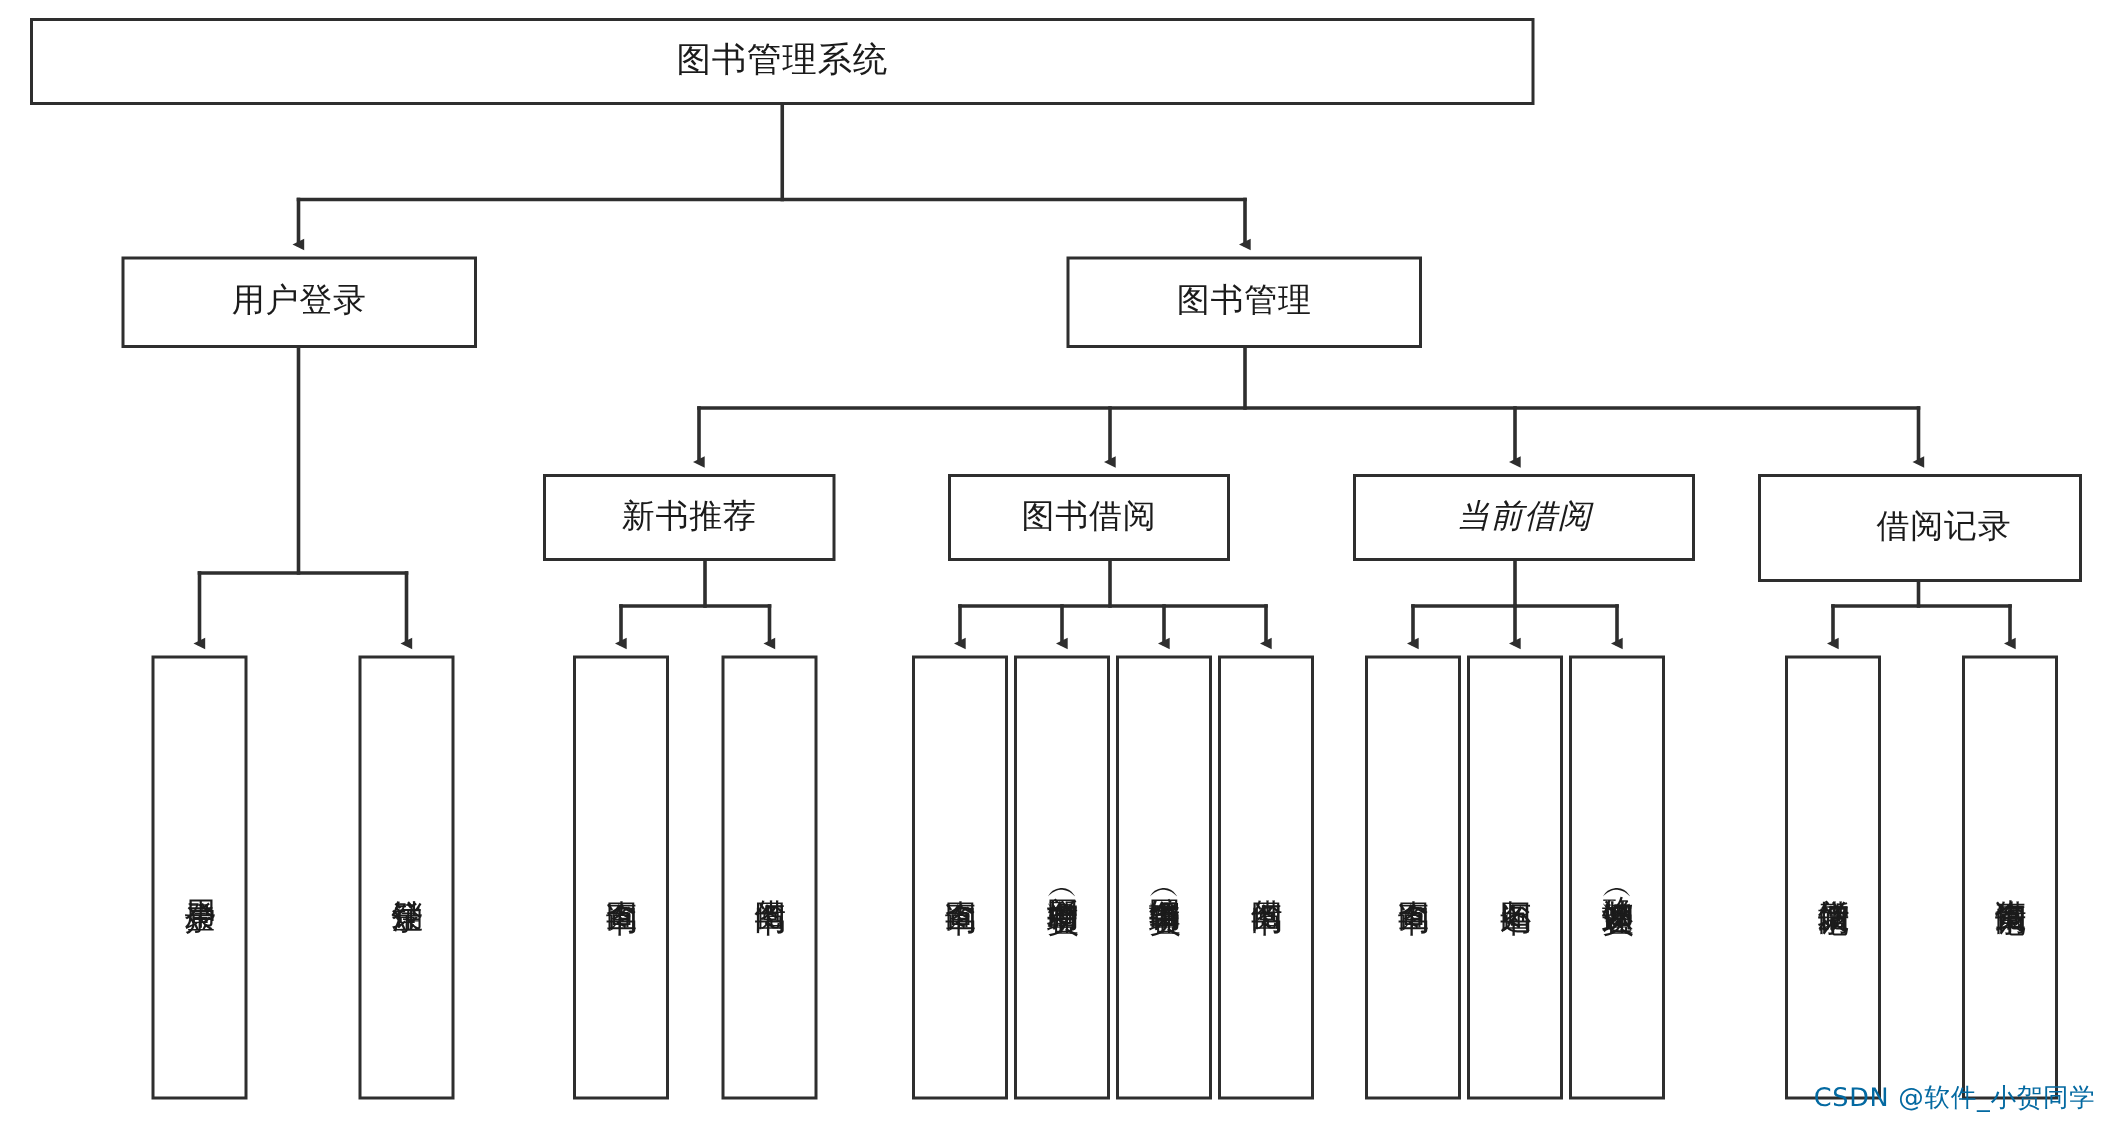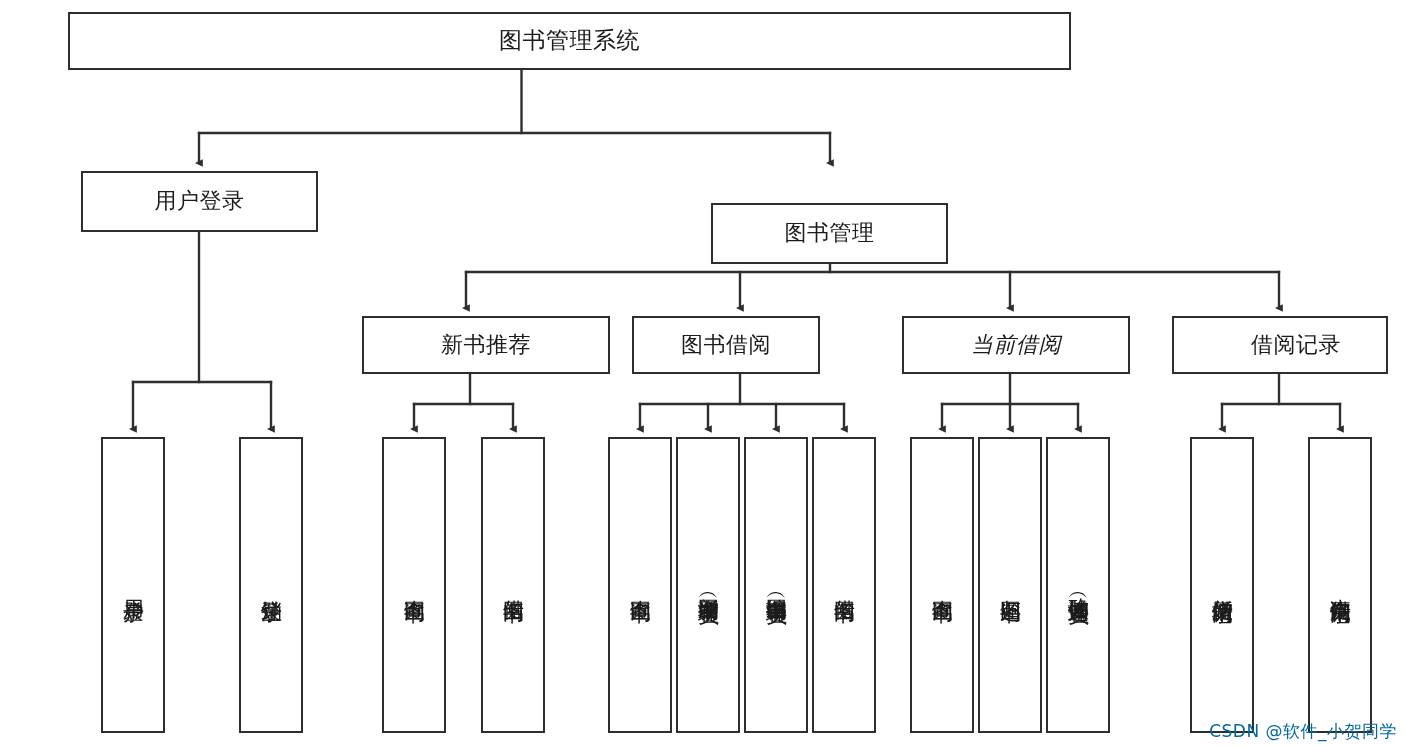--- a/index.html
+++ b/index.html
@@ -37,21 +37,20 @@
     justify-content: center;
     color: #1b1b1b;
   }
   .node.horiz {
     font-size: 22px;
     line-height: 1.2;
     letter-spacing: 0.5px;
   }
   .node.root {
     font-size: 23px;
-    margin-left: 48px;
   }
   .node.vert {
     writing-mode: vertical-rl;
     text-orientation: upright;
     font-size: 21px;
     line-height: 1.28;
     letter-spacing: 1px;
     align-items: center;
     justify-content: center;
     padding: 4px 0;
@@ -131,34 +130,34 @@
     </g>
   </svg>
 
   <div class="node horiz root" style="left:20px; top:12px; width:1003px; height:58px;">
     <span class="lbl">图书管理系统</span>
   </div>
 
   <div class="node horiz" style="left:81px; top:171px; width:237px; height:61px;">
     <span class="lbl">用户登录</span>
   </div>
-  <div class="node horiz" style="left:711px; top:171px; width:237px; height:61px;margin-top:32px;">
+  <div class="node horiz" style="left:711px; top:171px; width:237px; height:61px;">
     <span class="lbl">图书管理</span>
   </div>
 
-  <div class="node horiz" style="left:362px; top:316px; width:248px; height:58px;">
+  <div class="node horiz" style="left:362px; top:316px; width:195px; height:58px;">
     <span class="lbl">新书推荐</span>
   </div>
   <div class="node horiz" style="left:632px; top:316px; width:188px; height:58px;">
     <span class="lbl">图书借阅</span>
   </div>
   <div class="node horiz" style="left:902px; top:316px; width:228px; height:58px;font-style:italic;">
     <span class="lbl">当前借阅</span>
   </div>
-  <div class="node horiz" style="left:1172px; top:316px; width:216px; height:58px;padding-left:32px;">
+  <div class="node horiz" style="left:1172px; top:316px; width:216px; height:72px;padding-left:32px;">
     <span class="lbl">借阅记录</span>
   </div>
 
   <div class="node vert" style="left:101px; top:437px; width:64px; height:296px;">
     <span class="lbl">用户登录</span>
   </div>
   <div class="node vert" style="left:239px; top:437px; width:64px; height:296px;">
     <span class="lbl">注销登录</span>
   </div>
 

